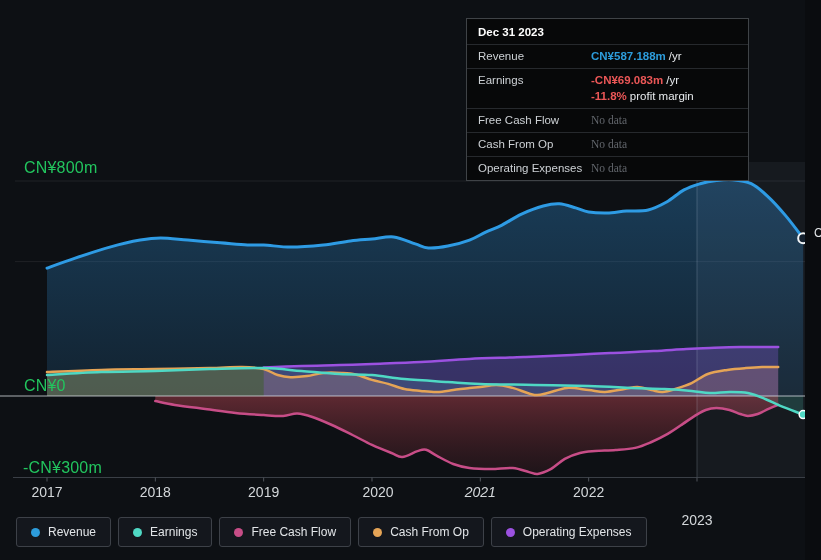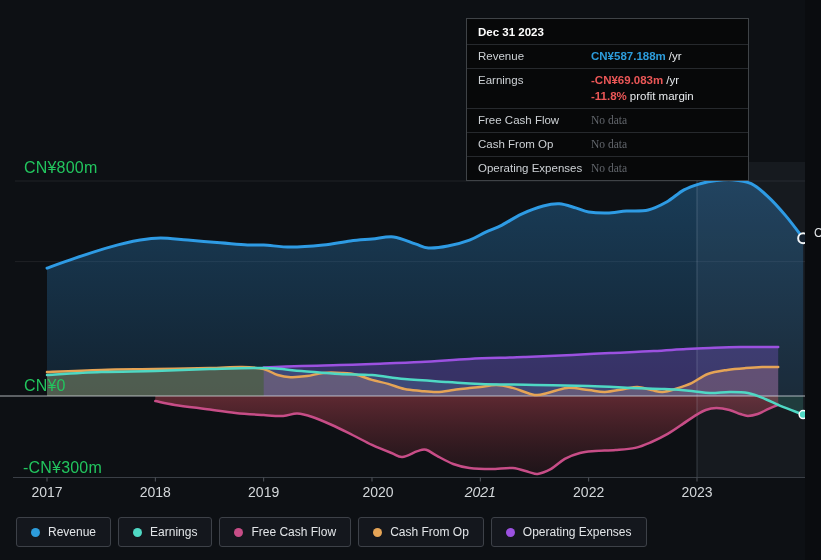--- a/index.html
+++ b/index.html
@@ -82,21 +82,21 @@
   <div class="ylab" style="left:24px;top:159px">CN¥800m</div>
   <div class="ylab" style="left:24px;top:377px">CN¥0</div>
   <div class="ylab" style="left:23px;top:459px">-CN¥300m</div>
 
   <div class="xlab year-label" style="left: 47px;">2017</div>
   <div class="xlab year-label" style="left: 155.333px;">2018</div>
   <div class="xlab year-label" style="left: 263.666px;">2019</div>
   <div class="xlab year-label" style="left: 371.999px; margin-left: 6px;">2020</div>
   <div class="xlab year-label" style="left: 480.332px; font-style: italic;">2021</div>
   <div class="xlab year-label" style="left: 588.665px;">2022</div>
-  <div class="xlab year-label" style="left: 696.998px;">2023</div>
+  <div class="xlab year-label" style="left: 696.998px; margin-top: 28px;">2023</div>
 
   <div class="edge-label">C</div>
 
   <div class="tooltip">
     <div class="tt-title">Dec 31 2023</div>
     <div class="tt-row">
       <span class="tt-label">Revenue</span>
       <span class="tt-vals"><span class="v-blue">CN¥587.188m</span><span class="v-suffix">/yr</span></span>
     </div>
     <div class="tt-row">

